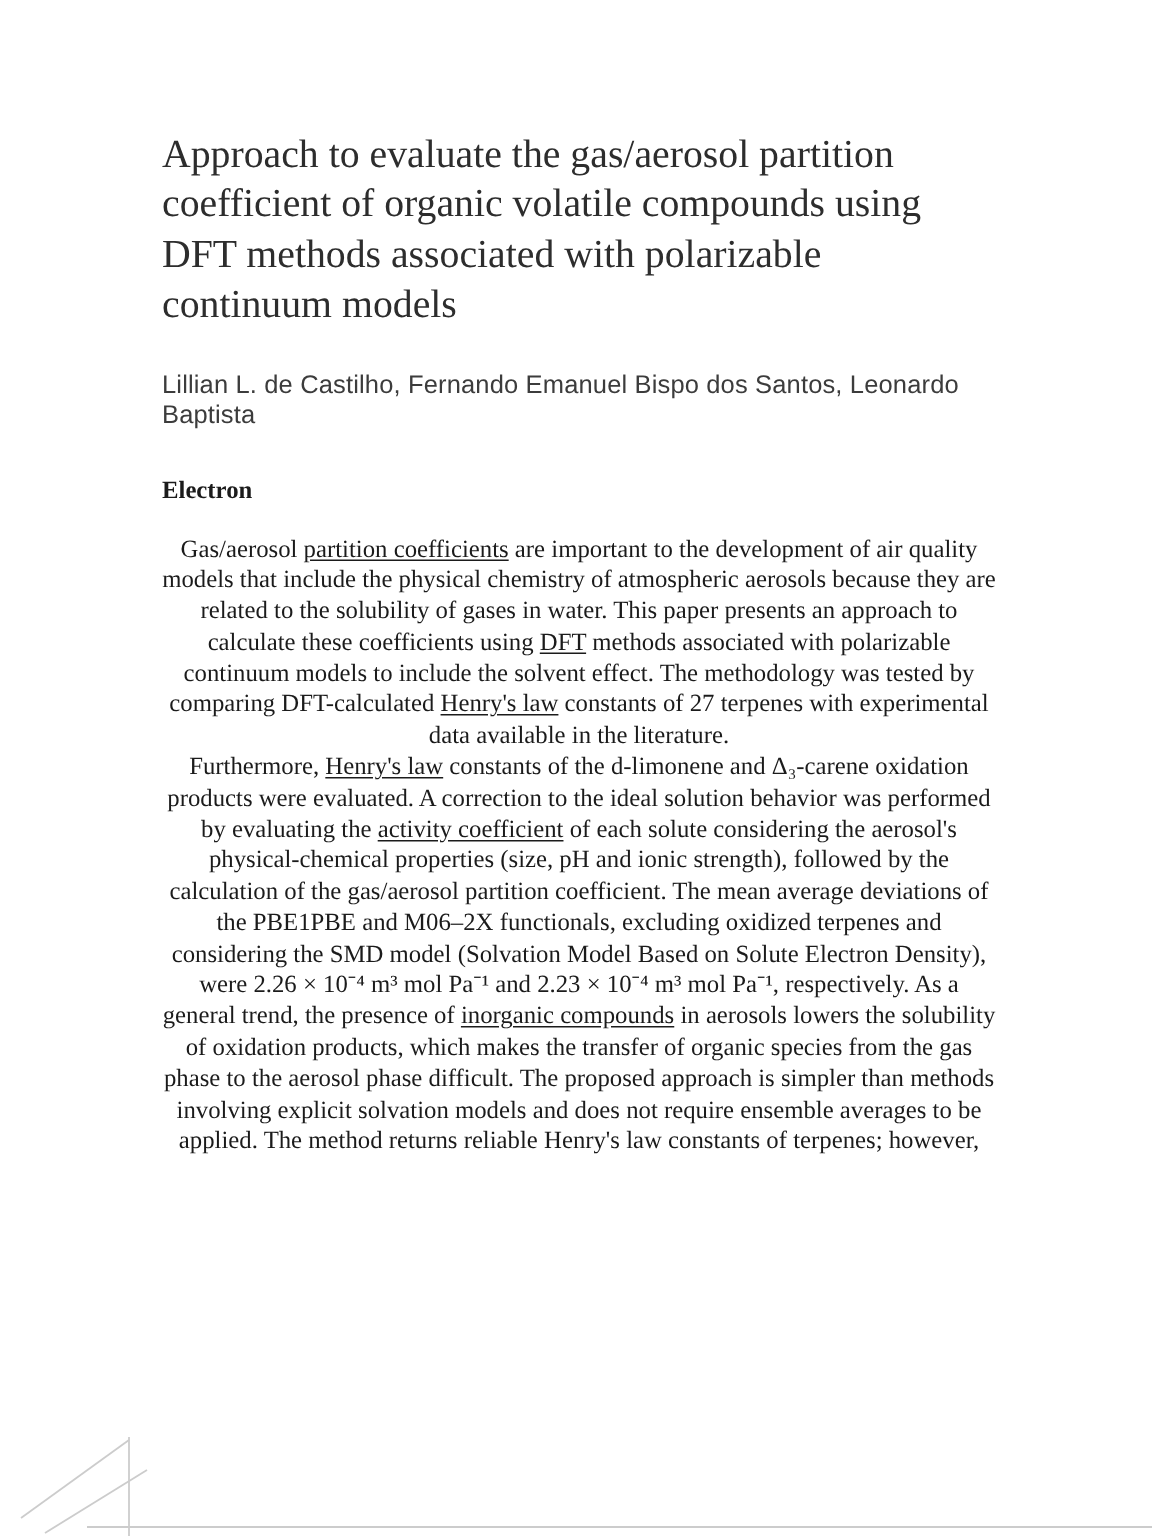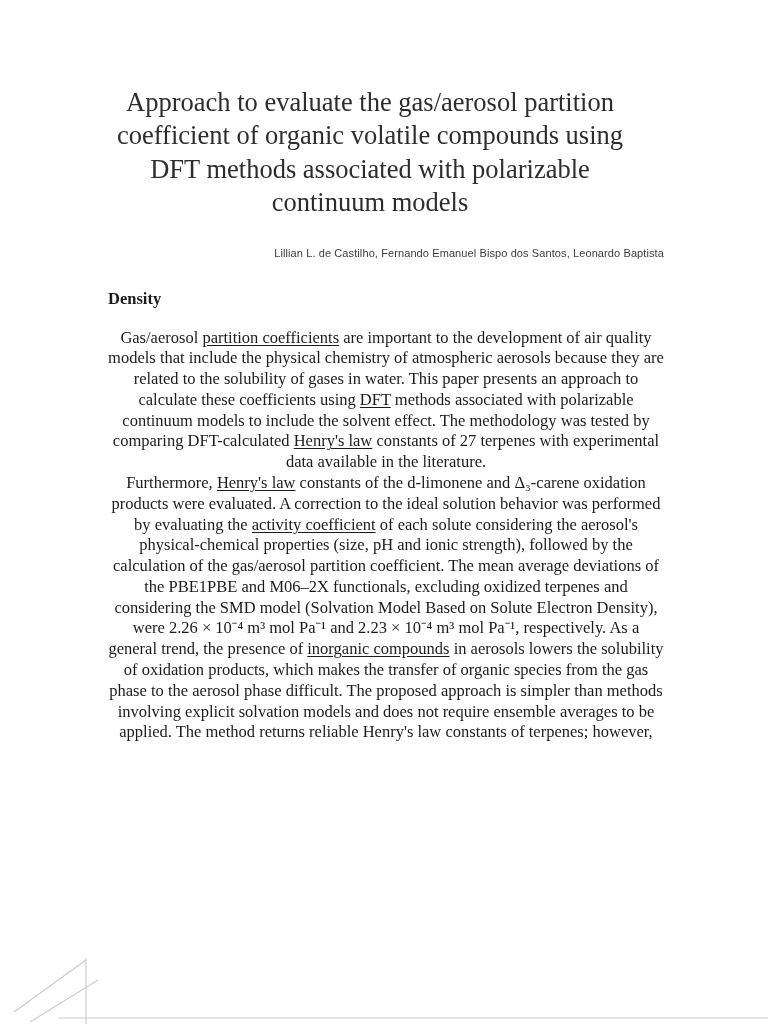--- a/index.html
+++ b/index.html
@@ -16,28 +16,26 @@
     background:var(--background);
     font-family:"Liberation Serif",serif;
   }
   .page{position:relative;width:768px;height:1024px;background:var(--background);}
   .content{position:absolute;left:108px;top:86px;width:556px;}
   .title{
     margin:0;width:524px;
     font-family:"Liberation Serif",serif;
     font-weight:400;font-size:26.5px;line-height:1.26;
     color:var(--title_text);
-    text-align:center;
   }
   .authors{
     margin-top:27px;
     font-family:"Liberation Sans",sans-serif;
-    font-size:11px;letter-spacing:.1px;
+    font-size:17px;letter-spacing:.1px;
     color:var(--authors_text);
-    text-align:right;
   }
   .abstract-heading{
     margin:30px 0 0 0;
     font-family:"Liberation Serif",serif;
     font-size:16.5px;font-weight:700;
     color:var(--body_text);
   }
   .abstract{
     margin:19px 0 0 0;
     font-size:16.5px;line-height:1.26;
@@ -55,21 +53,21 @@
 </style>
 </head>
 <body>
 
 <div class="page">
   <div class="content">
     <h1 class="title">Approach to evaluate the gas/aerosol partition coefficient of organic volatile compounds using DFT methods associated with polarizable continuum models</h1>
 
     <div class="authors">Lillian L. de Castilho, Fernando Emanuel Bispo dos Santos, Leonardo Baptista</div>
 
-    <h2 class="abstract-heading">Density</h2>
+    <h2 class="abstract-heading">Electron</h2>
 
     <p class="abstract"><span>Gas/aerosol </span><span class="link">partition coefficients</span><span> are important to the development of air quality models that include the physical chemistry of atmospheric aerosols because they are related to the solubility of gases in water. This paper presents an approach to calculate these coefficients using </span><span class="link">DFT</span><span> methods associated with polarizable continuum models to include the solvent effect. The methodology was tested by comparing DFT-calculated </span><span class="link">Henry's law</span><span> constants of 27 terpenes with experimental data available in the literature.</span><br><span>Furthermore, </span><span class="link">Henry's law</span><span> constants of the d-limonene and Δ₃-carene oxidation products were evaluated. A correction to the ideal solution behavior was performed by evaluating the </span><span class="link">activity coefficient</span><span> of each solute considering the aerosol's physical-chemical properties (size, pH and ionic strength), followed by the calculation of the gas/aerosol partition coefficient. The mean average deviations of the PBE1PBE and M06–2X functionals, excluding oxidized terpenes and considering the SMD model (Solvation Model Based on Solute Electron Density), were 2.26 × 10⁻⁴ m³ mol Pa⁻¹ and 2.23 × 10⁻⁴ m³ mol Pa⁻¹, respectively. As a general trend, the presence of </span><span class="link">inorganic compounds</span><span> in aerosols lowers the solubility of oxidation products, which makes the transfer of organic species from the gas phase to the aerosol phase difficult. The proposed approach is simpler than methods involving explicit solvation models and does not require ensemble averages to be applied. The method returns reliable Henry's law constants of terpenes; however,</span></p>
   </div>
 
   <svg class="artifact" width="768" height="72" viewBox="0 0 768 72" aria-hidden="true">
     <line x1="14" y1="60" x2="86" y2="8"></line>
     <line x1="30" y1="70" x2="98" y2="28"></line>
     <line x1="86" y1="6" x2="86" y2="72"></line>
     <line x1="58" y1="66" x2="768" y2="66"></line>
   </svg>

